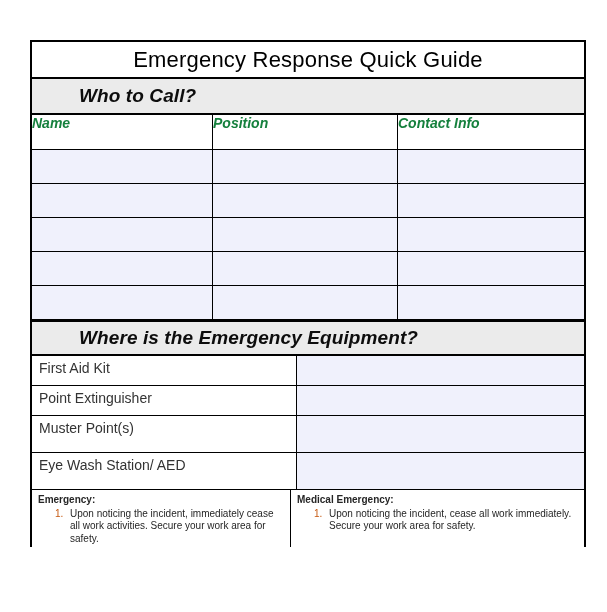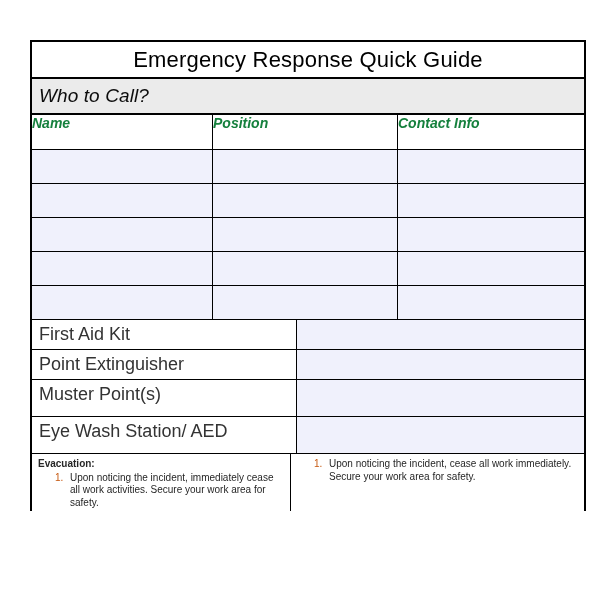--- a/index.html
+++ b/index.html
@@ -55,23 +55,24 @@
     border-bottom: 2px solid #000;
     height: 36px;
     display: flex;
     align-items: center;
     padding-left: 7px;
     box-sizing: border-box;
   }
   .section-band .band-text {
     font-size: 19px;
     font-style: italic;
-    font-weight: normal;
+    font-weight: bold;
     color: #0d0d0d;
     letter-spacing: 0.1px;
+    margin-left: 40px;
   }
 
   
   table.grid {
     border-collapse: collapse;
     width: 100%;
     table-layout: fixed;
   }
   table.grid td, table.grid th {
     border: 1.5px solid #000;
@@ -96,21 +97,21 @@
   }
   .contacts td.blank {
     height: 33px;
     background: #f0f1fc;
   }
 
   
   .equipment td.label {
     background: #ffffff;
     padding: 4px 0 0 7px;
-    font-size: 18px;
+    font-size: 14px;
     color: #333333;
     vertical-align: top;
   }
   .equipment td.value {
     background: #f0f1fc;
   }
   .equipment tr.short td { height: 25px; }
   .equipment tr.tall td { height: 32px; }
 
   
@@ -197,20 +198,23 @@
         <td class="blank"></td>
       </tr>
       <tr>
         <td class="blank"></td>
         <td class="blank"></td>
         <td class="blank"></td>
       </tr>
     </tbody>
       </table>
 
+    <div class="section-band" style="border-top:2px solid #000">
+      <span class="band-text">Where is the Emergency Equipment?</span>
+    </div>
 
     <table class="grid equipment">
       <tbody>
           <tr class="short">
         <td class="label" style="width:257px">First Aid Kit</td>
         <td class="value"></td>
       </tr>
       <tr class="short">
         <td class="label">Point Extinguisher</td>
         <td class="value"></td>
@@ -222,26 +226,27 @@
       <tr class="tall">
         <td class="label">Eye Wash Station/ AED</td>
         <td class="value"></td>
       </tr>
     </tbody>
       </table>
 
 
     <div class="whatto-wrap">
       <div class="whatto-col left">
-        <p class="whatto-heading">Evacuation:</p>
+        <p class="whatto-heading">Emergency:</p>
         <ol class="steps">
           <li>Upon noticing the incident, immediately cease all work activities. Secure your work area for safety.</li>
         </ol>
       </div>
       <div class="whatto-col right">
+        <p class="whatto-heading">Medical Emergency:</p>
         <ol class="steps">
           <li>Upon noticing the incident, cease all work immediately. Secure your work area for safety.</li>
         </ol>
       </div>
     </div>
 
   </div>
 </div>
 
 </body></html>

